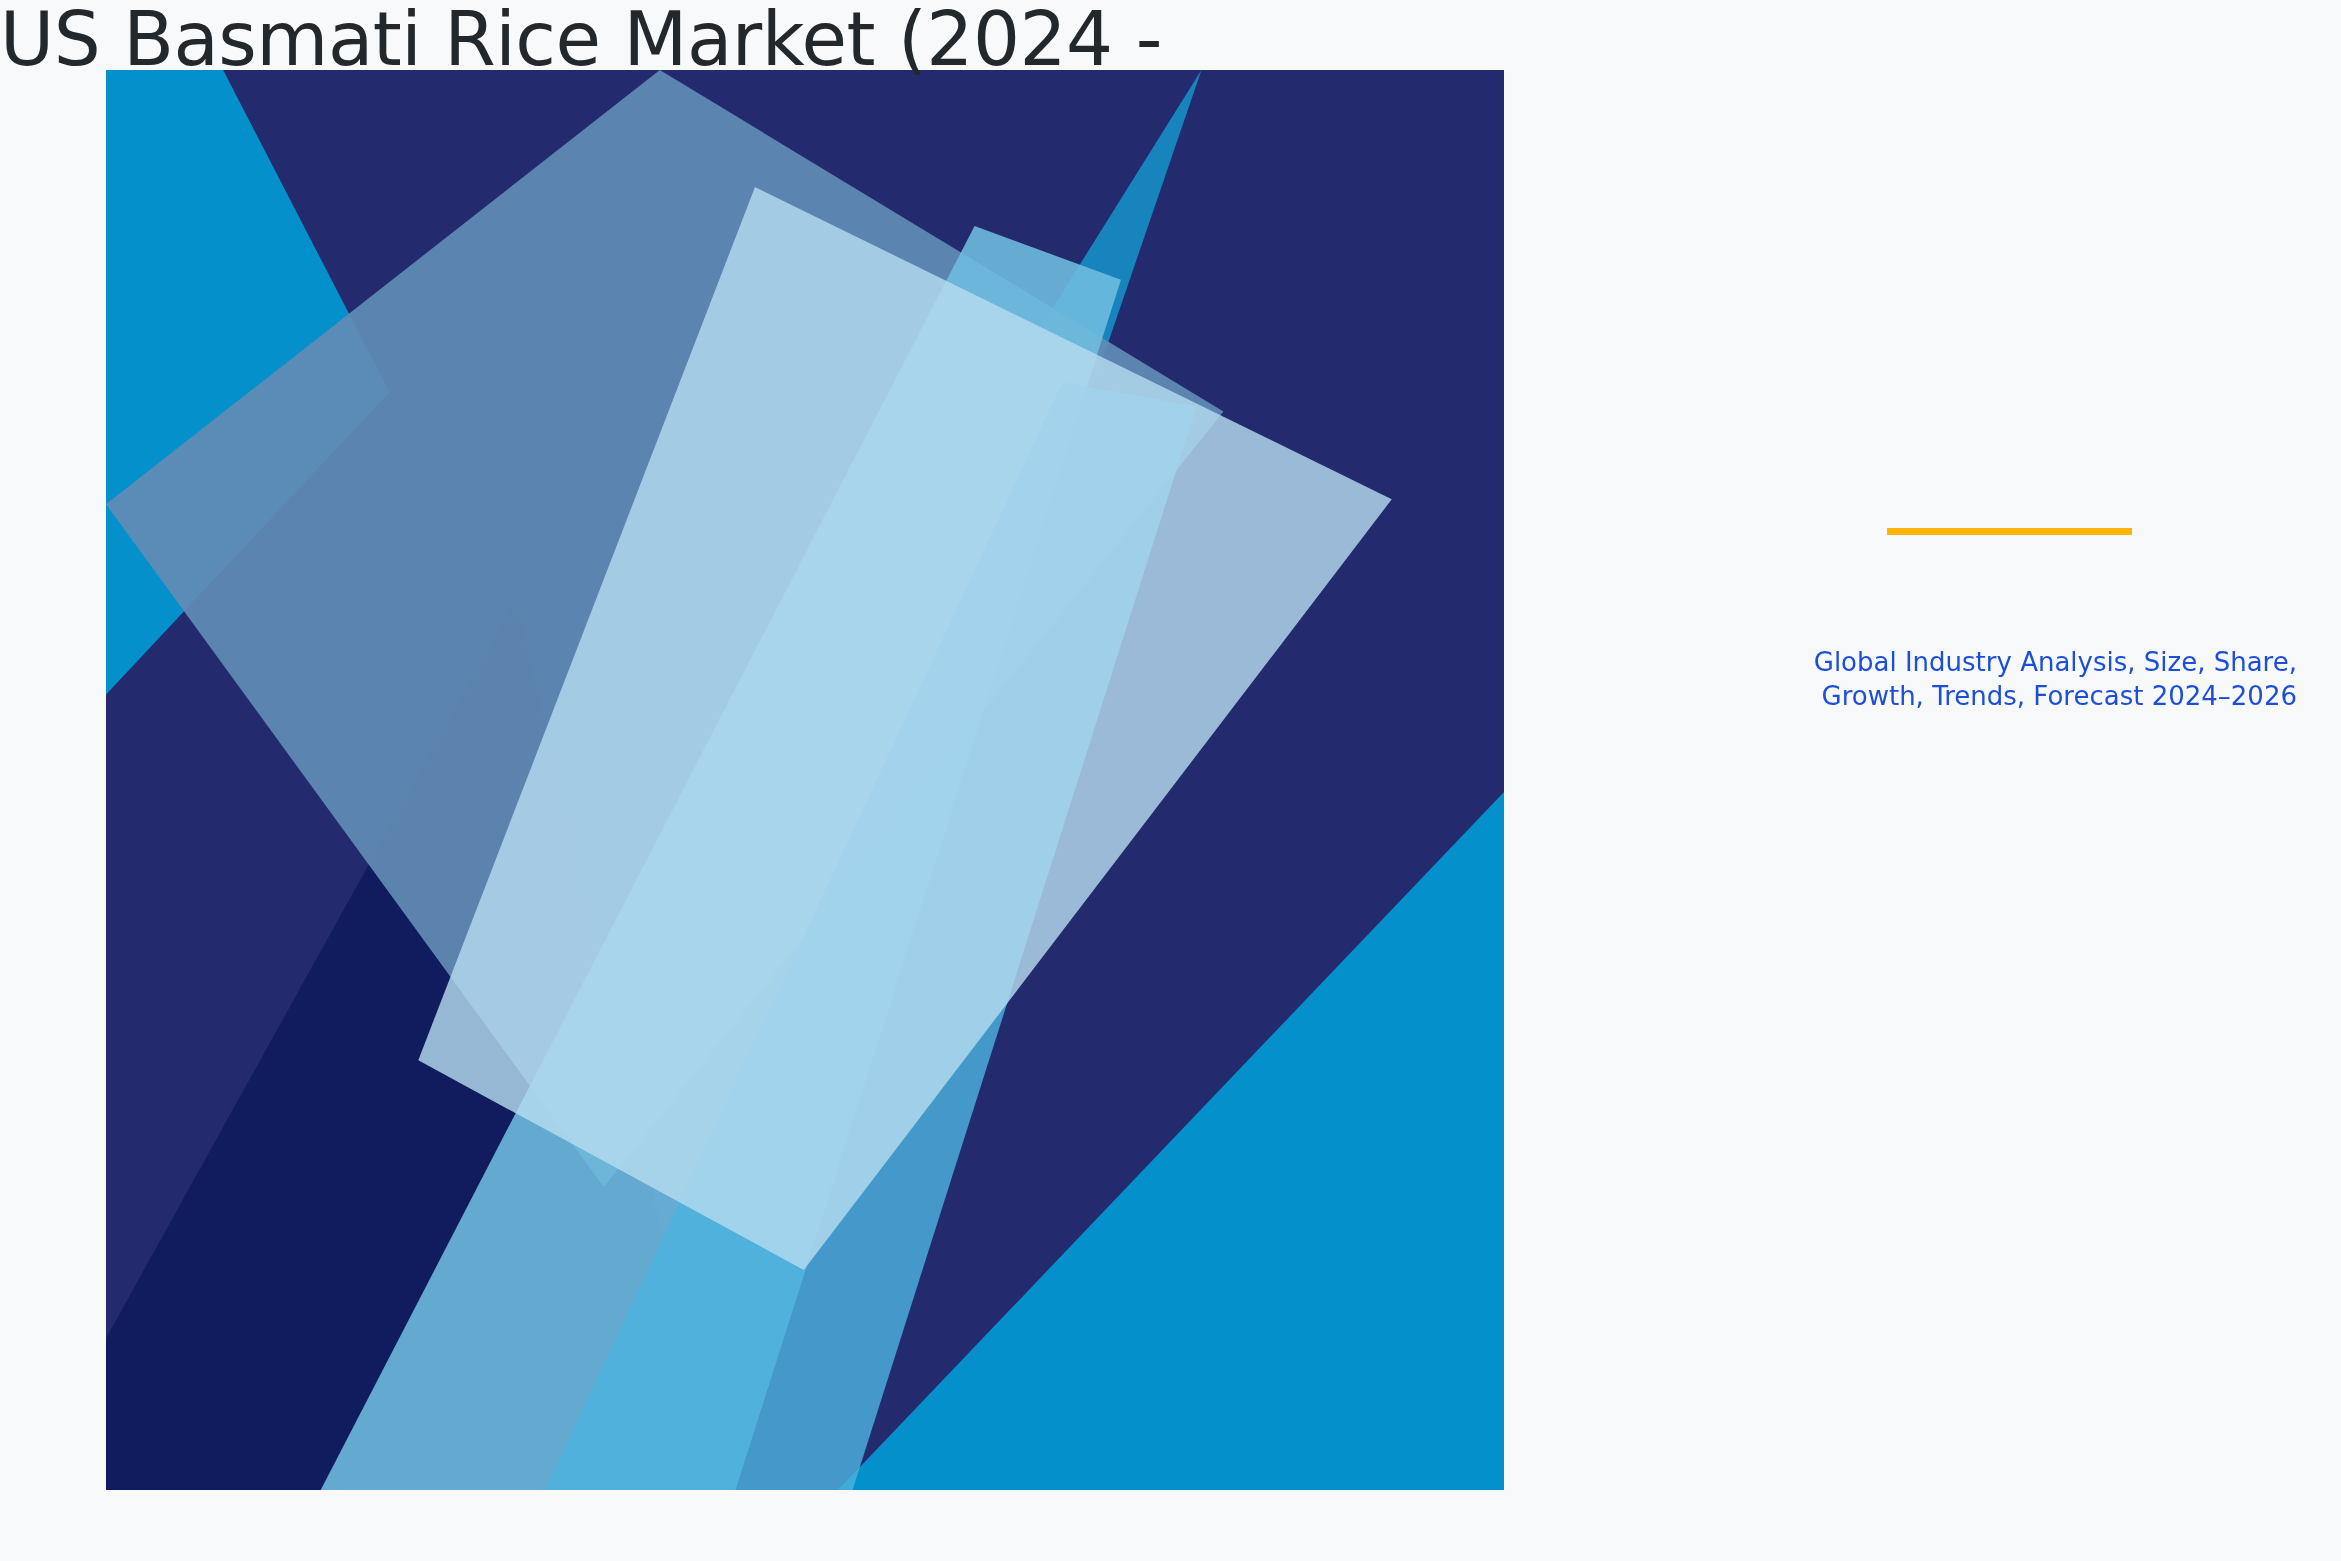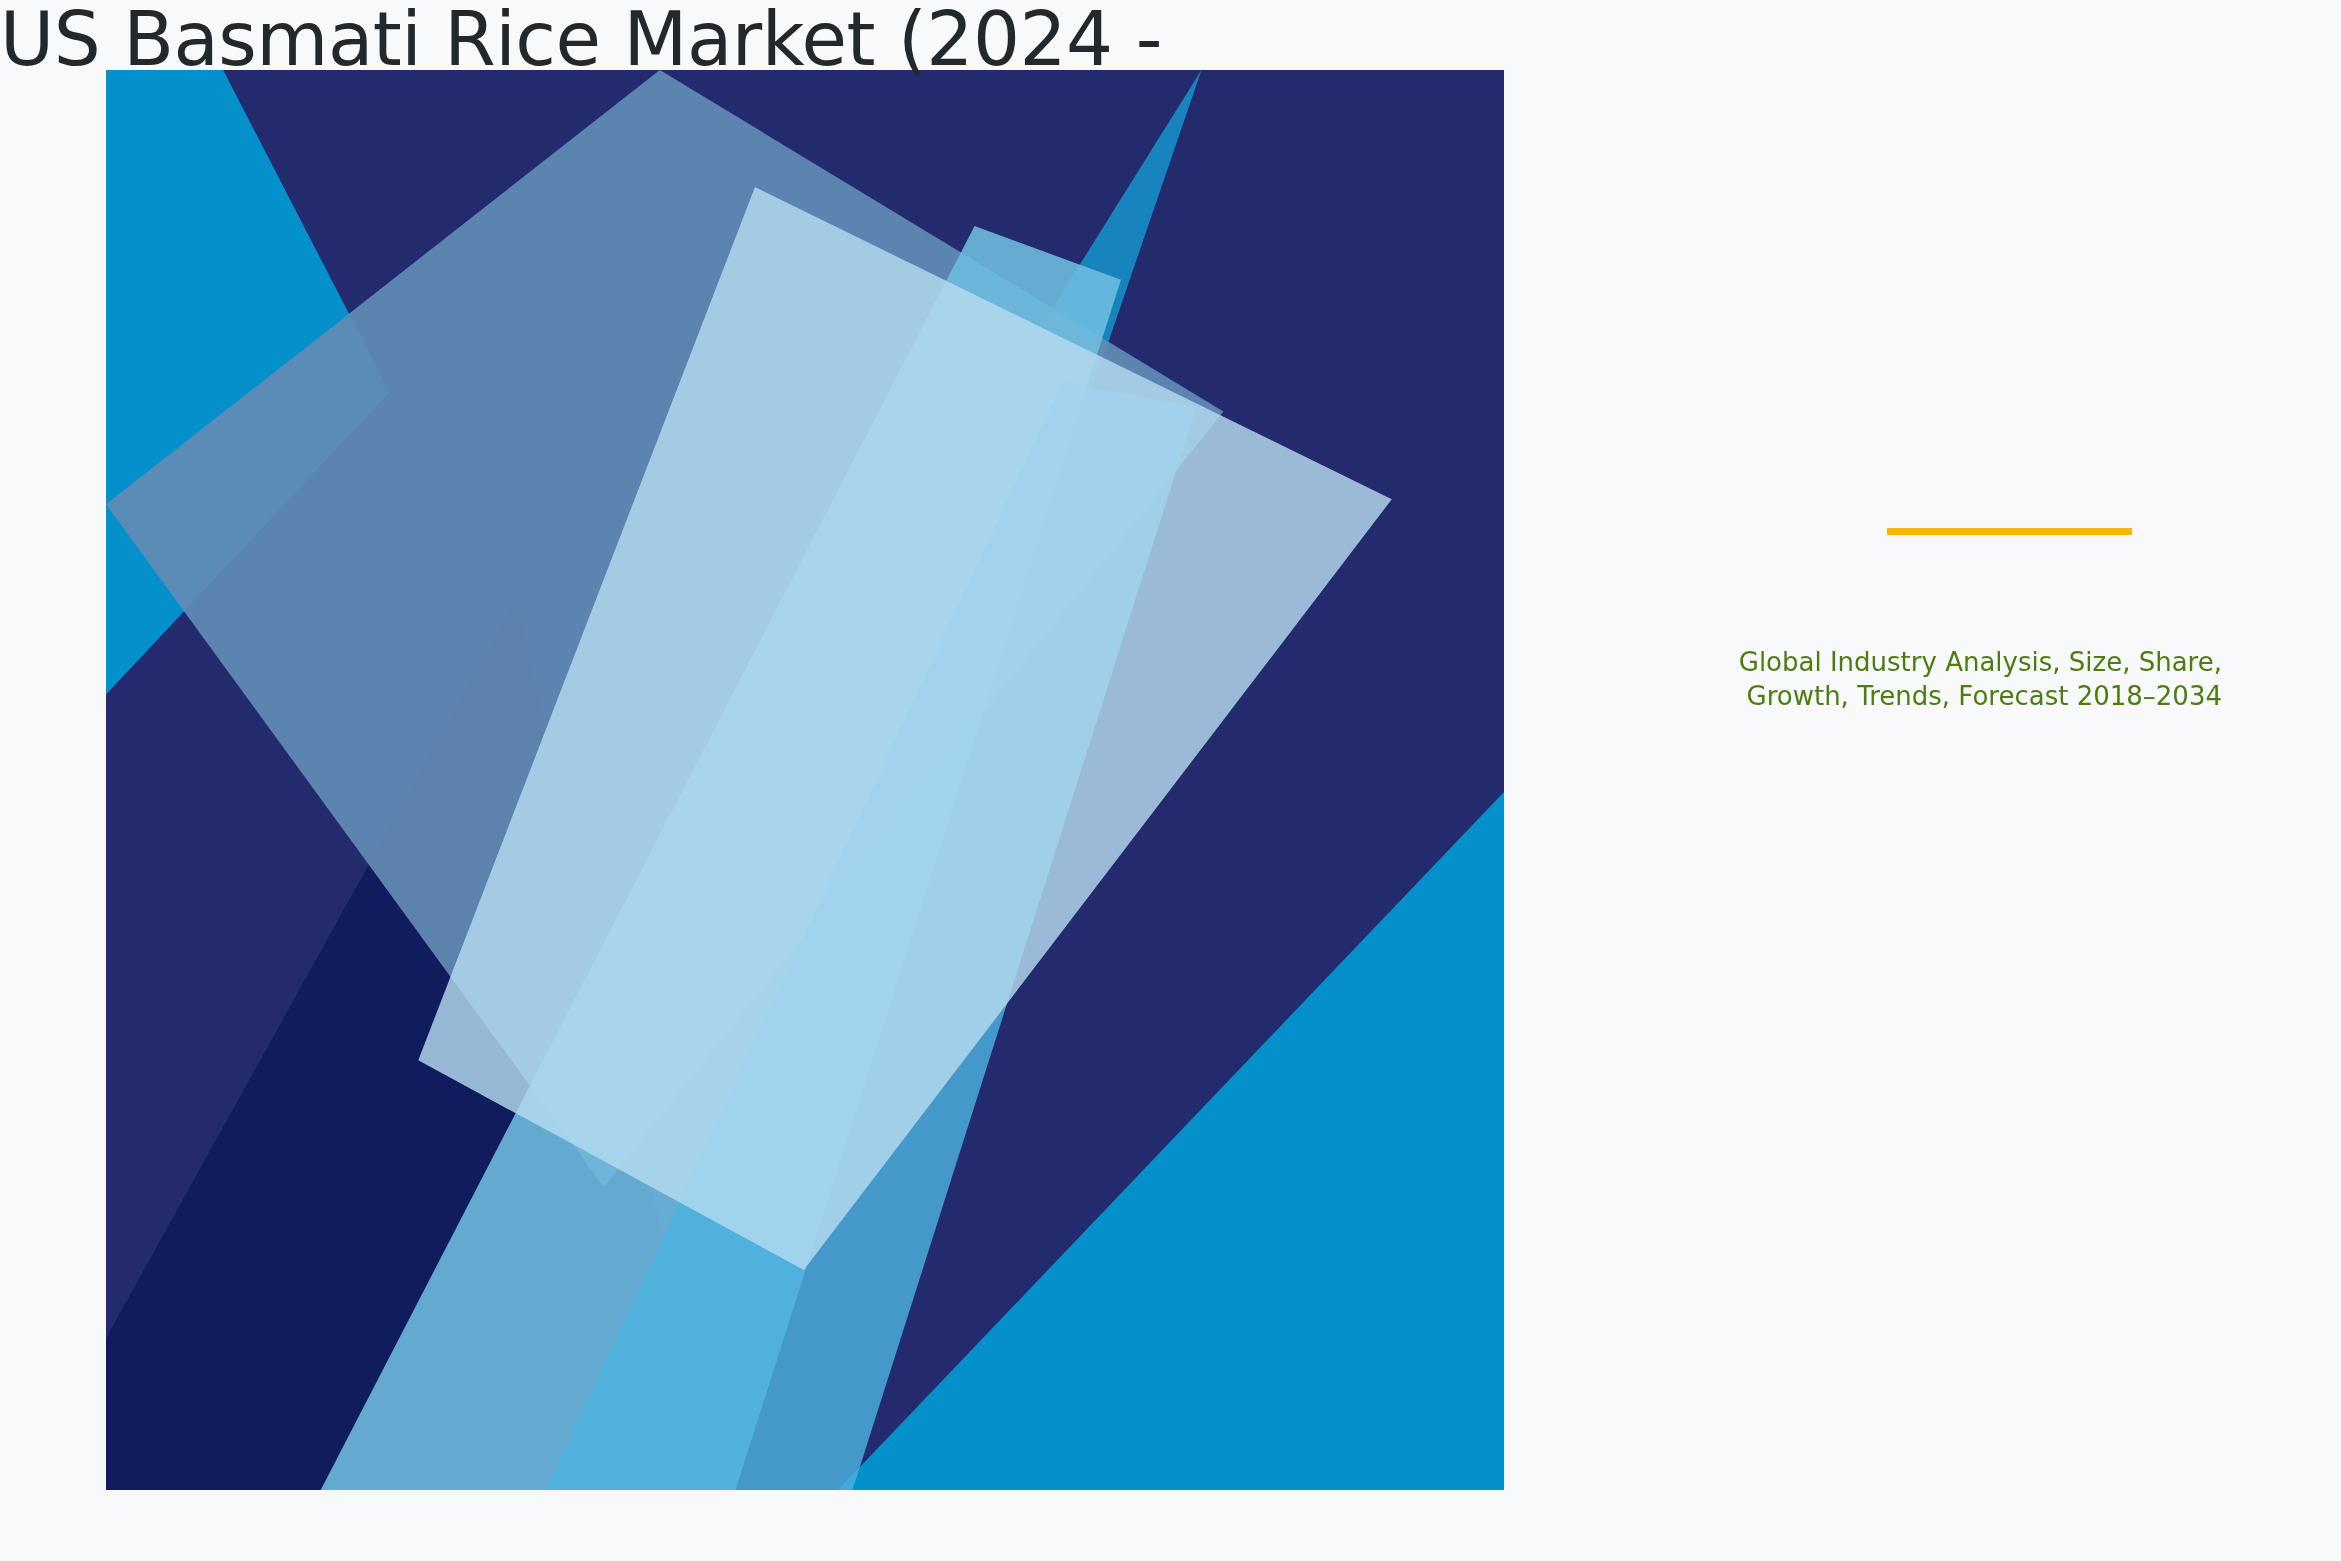--- a/index.html
+++ b/index.html
@@ -54,29 +54,29 @@
     left: 1887px;
     top: 528px;
     width: 245px;
     height: 6.8px;
     background: #fbb40a;
     z-index: 5;
   }
 
   .report-subtitle {
     position: absolute;
-    left: 1007px;
+    left: 1082px;
     top: 645px;
     width: 1215px;
     margin: 0;
     text-align: right;
     font-size: 26px;
     line-height: 1.32;
     font-weight: 400;
-    color: #4d7c0f;
+    color: #1d4ed8;
     font-family: "DejaVu Sans", "Liberation Sans", sans-serif;
     z-index: 4;
   }
 </style>
 </head>
 <body>
 
 <div class="cover">
 
   <div class="artwork">
@@ -104,17 +104,17 @@
   </div>
 
   <h1 class="report-title">
     <span>US Basmati Rice Market (2024 -</span><br>
   </h1>
 
   <div class="title-underline"></div>
 
   <p class="report-subtitle">
     <span>Global Industry Analysis, Size, Share,</span><br>
-    <span>Growth, Trends, Forecast 2018–2034</span>
+    <span>Growth, Trends, Forecast 2024–2026</span>
   </p>
 
 </div>
 
 
 </body></html>

